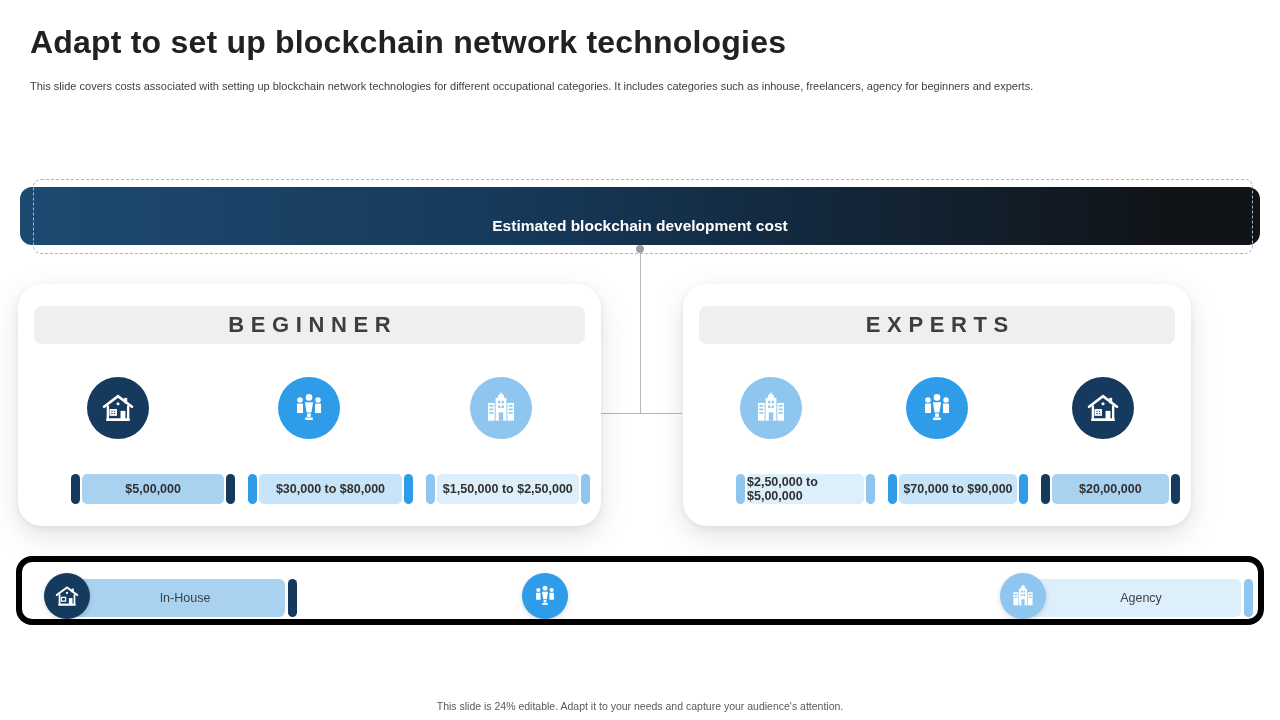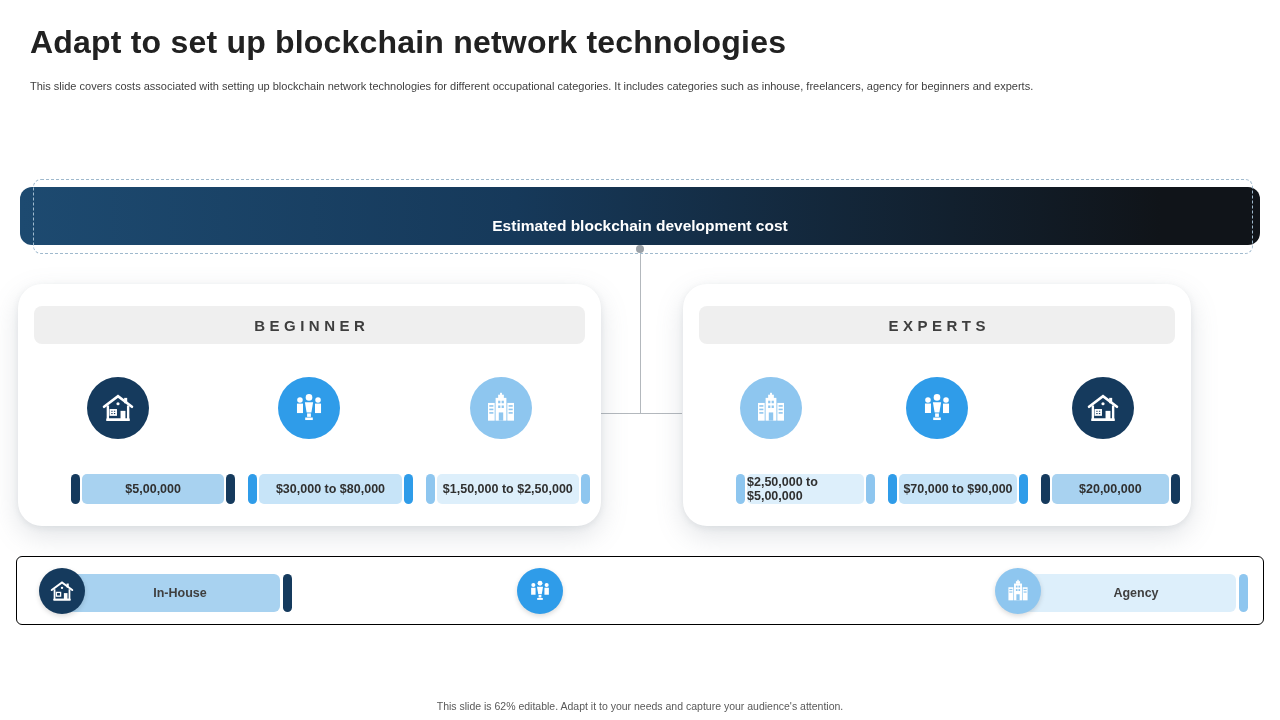--- a/index.html
+++ b/index.html
@@ -33,39 +33,39 @@
   .cat-freelance { --cc:var(--blue,#2f9ce9);  --cf:var(--fill2,#c7e4f8); }
   .cat-agency    { --cc:var(--sky,#8ec6ef);   --cf:var(--fill3,#ddeffb); }
 
   
   .card { position:absolute; top:284px; width:583px; height:242px; background:#fff;
           border-radius:24px; box-shadow:0 10px 28px rgba(110,120,135,.20), 0 2px 6px rgba(110,120,135,.12); }
   .card-beginner { left:18px; }
   .card-experts  { left:683px; width:508px; }
   .card-header { margin:22px 16px 0 16px; height:38px; background:#efefef; border-radius:8px;
                  display:flex; align-items:center; justify-content:center;
-                 font-size:15px; font-weight:bold; color:#3e3e3e; letter-spacing:0.3em; text-indent:0.3em; }
+                 font-size:22px; font-weight:bold; color:#3e3e3e; letter-spacing:0.3em; text-indent:0.3em; }
   .icon-row { display:flex; margin:33px 11px 0 11px; gap:13px; }
   .icon-row .col { flex:1; display:flex; justify-content:center; }
   .circle { width:62px; height:62px; border-radius:50%; background:var(--cc);
             display:flex; align-items:center; justify-content:center; }
   .circle svg { width:38px; height:38px; }
   .circle.small { width:46px; height:46px; }
   .circle.small svg { width:28px; height:28px; }
 
   .bar-row { display:flex; margin:35px 11px 0 11px; gap:13px;padding-left:42px; }
   .price-bar { flex:1; height:30px; display:flex; align-items:stretch; gap:2px; }
   .price-bar .cap { width:9px; border-radius:5px; background:var(--cc); }
   .price-bar .fill { flex:1; border-radius:5px; background:var(--cf);
                      display:flex; align-items:center; justify-content:center;
                      font-size:12.5px; font-weight:bold; color:#303030; }
 
   
   .legend { position:absolute; left:16px; top:556px; width:1248px; height:69px;
-            border:1px solid #000000; border-radius:6px; background:#fff;font-weight:bold; }
+            border:6px solid #000000; border-radius:16px; background:#fff; }
   .legend-item { position:absolute; top:11px; display:flex; align-items:center; }
   .legend-item .circle { position:relative; z-index:2;
                          box-shadow:0 2px 5px rgba(0,0,0,.15); }
   .legend-bar { margin-left:-23px; width:230px; height:38px; margin-top:4px;
                 display:flex; align-items:stretch; gap:3px; }
   .legend-bar .fill { flex:1; border-radius:6px; background:var(--cf);
                       display:flex; align-items:center; justify-content:center;
                       font-size:12.5px; color:#3f3f3f; padding-left:18px; }
   .legend-bar .cap { width:9px; border-radius:5px; background:var(--cc); }
 
@@ -289,15 +289,15 @@
           <rect x="16.8" y="12.4" width="2.6" height="1" fill="var(--cc)"></rect>
         </svg>
       </div>
       <div class="legend-bar cat-agency">
         <span class="fill">Agency</span>
         <span class="cap"></span>
       </div>
     </div>
   </section>
 
-  <p class="footer">This slide is 62% editable.  Adapt it to your needs and capture your audience's attention.</p>
+  <p class="footer">This slide is 24% editable.  Adapt it to your needs and capture your audience's attention.</p>
 
 </div>
 
 </body></html>

